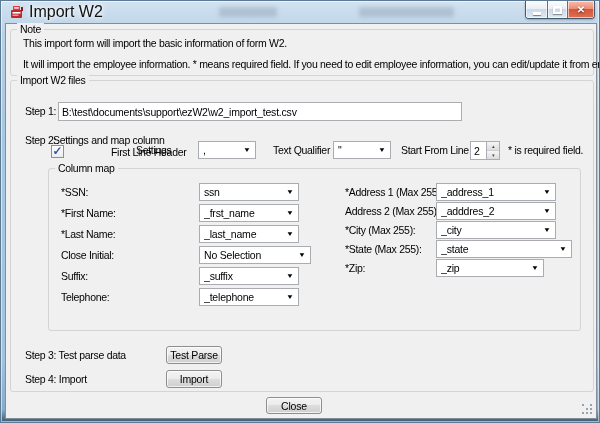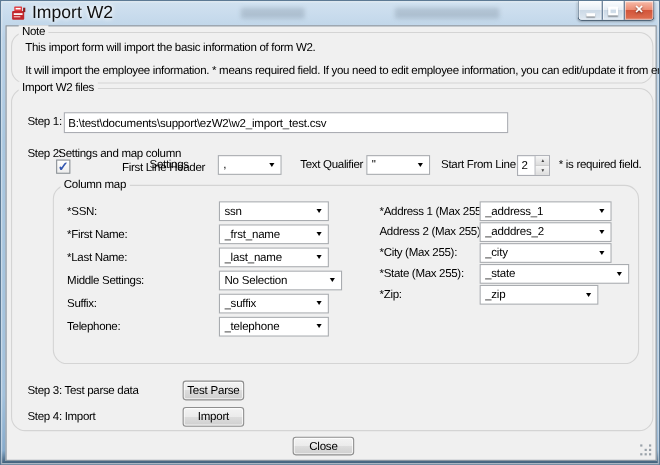--- a/index.html
+++ b/index.html
@@ -36,21 +36,21 @@
   .glyph-max { width:9px; height:8px; border:2px solid #fff;
     box-shadow:0 1px 1px rgba(0,0,0,.35); background:transparent; }
   .glyph-close { color:#fff; font-size:10px; font-weight:bold; line-height:1;
     text-shadow:0 1px 2px rgba(0,0,0,.55); }
 
   .client { position:absolute; left:4px; top:22px; width:592px; height:396px;
     background:#f0f0f0; border:1px solid #828e99; }
 
   .lbl { position:absolute; font-size:10.5px; letter-spacing:-0.3px; color:#000; white-space:nowrap; }
 
-  .groupbox { position:absolute; border:1px solid #d4d4d4; border-radius:13px; }
+  .groupbox { position:absolute; border:1px solid #d4d4d4; border-radius:3px; }
   .groupbox-title { position:absolute; top:-7px; left:6px; background:#f0f0f0;
     padding:0 3px; font-size:10.5px; letter-spacing:-0.3px; color:#000; white-space:nowrap; }
 
   .textbox { position:absolute; border:1px solid #abadb3; background:#fff;
     font-family:"Liberation Sans",sans-serif; font-size:10.5px; letter-spacing:-0.2px;
     padding:0 3px; color:#000; outline:none; }
 
   .btn { position:absolute; border:1px solid #8e8e8e; border-radius:3px;
     background:linear-gradient(180deg,#f3f3f3 0%,#ebebeb 49%,#dddddd 50%,#cfcfcf 100%);
     box-shadow:inset 0 0 0 1px rgba(255,255,255,.7);
@@ -178,21 +178,21 @@
           <span class="combo-text">_frst_name</span>
           <span class="combo-arrow">▼</span>
         </div>
 
         <span class="lbl" style="left:12px; top:59px;">*Last Name:</span>
         <div class="combo" style="left:150px; top:56px; width:100px;">
           <span class="combo-text">_last_name</span>
           <span class="combo-arrow">▼</span>
         </div>
 
-        <span class="lbl" style="left:12px; top:80px;">Middle Settings:</span>
+        <span class="lbl" style="left:12px; top:80px;">Close Initial:</span>
         <div class="combo" style="left:150px; top:77px; width:112px;">
           <span class="combo-text">No Selection</span>
           <span class="combo-arrow">▼</span>
         </div>
 
         <span class="lbl" style="left:12px; top:101px;">Suffix:</span>
         <div class="combo" style="left:150px; top:98px; width:100px;">
           <span class="combo-text">_suffix</span>
           <span class="combo-arrow">▼</span>
         </div>

